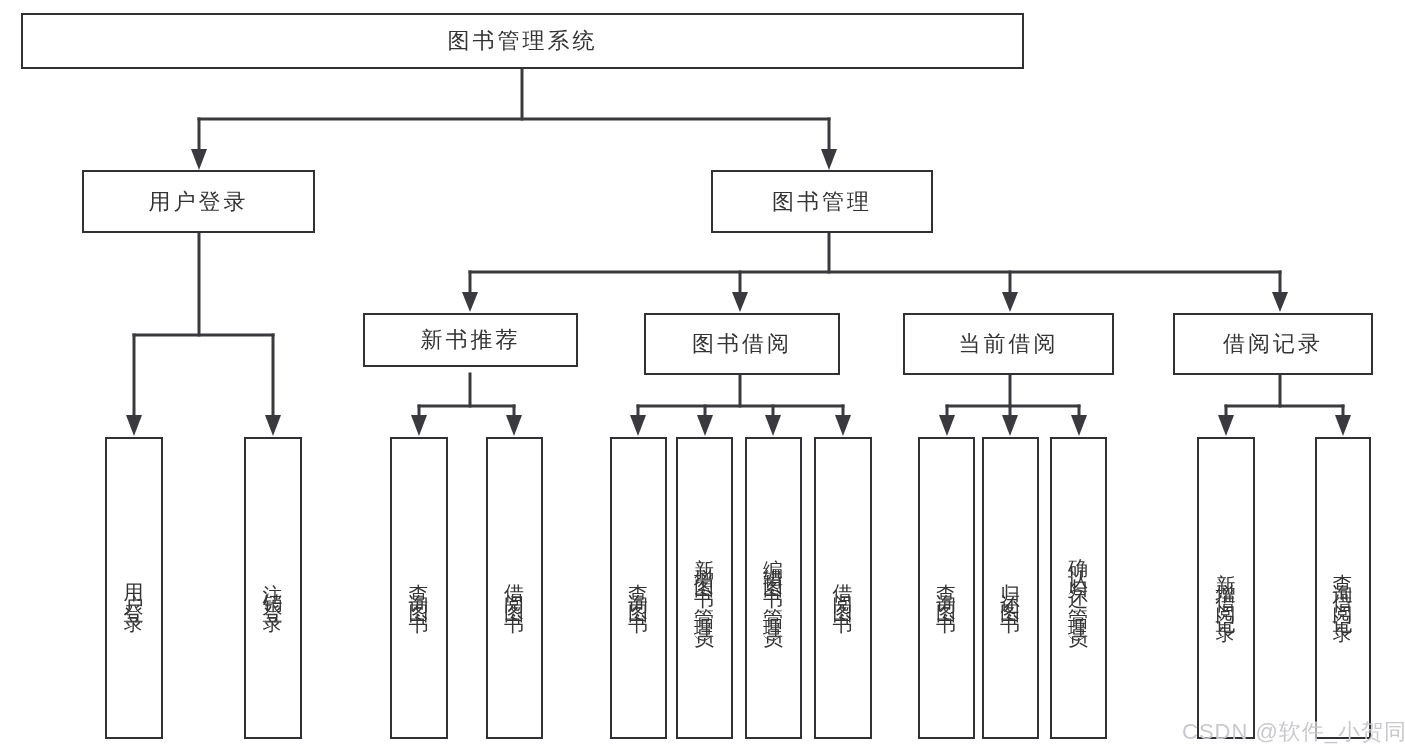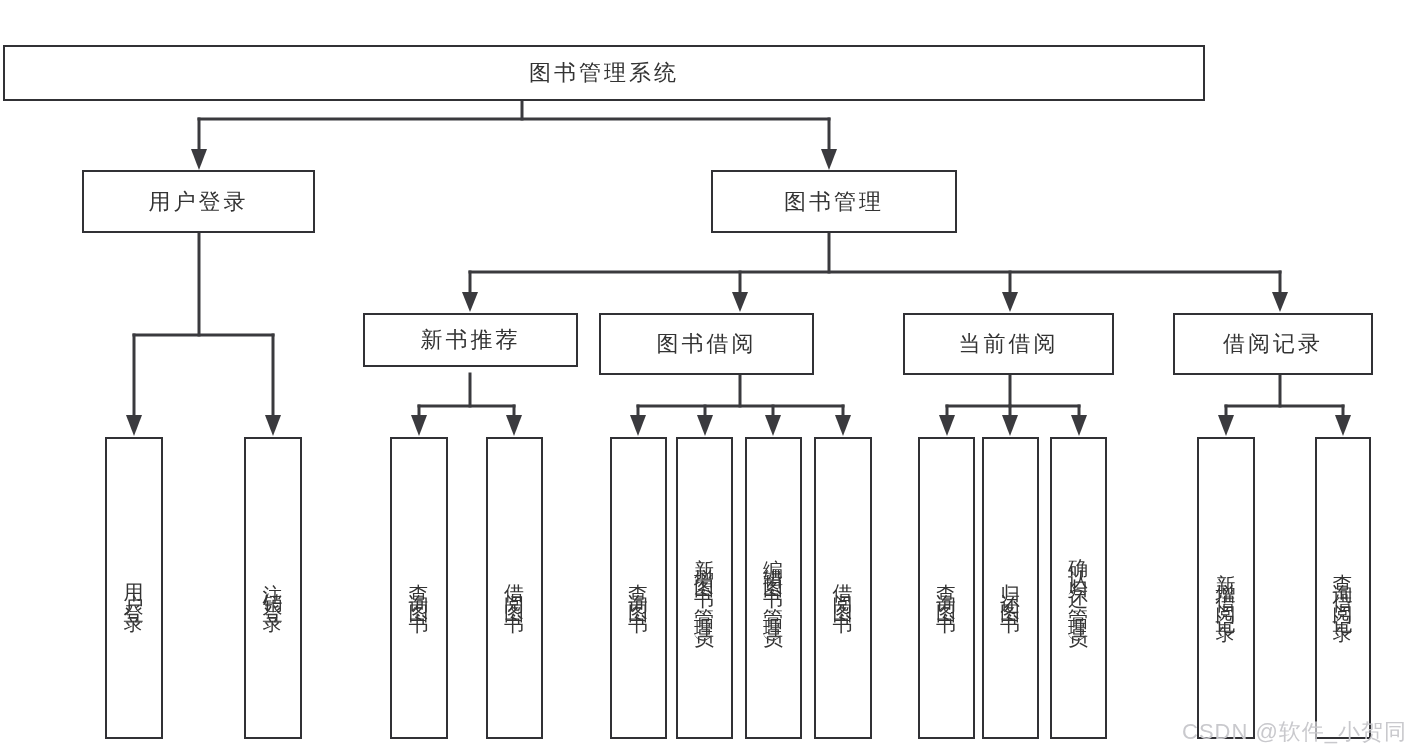--- a/index.html
+++ b/index.html
@@ -95,27 +95,27 @@
     <g>
       <path class="ln" d="M1280 374 L1280 406"></path>
       <path class="ln" d="M1226 406 L1343 406"></path>
       <path class="ln" d="M1226 406 L1226 416"></path>
       <path class="ln" d="M1343 406 L1343 416"></path>
       <path class="ah" d="M1218 415 L1234 415 L1226 436 Z"></path>
       <path class="ah" d="M1335 415 L1351 415 L1343 436 Z"></path>
     </g>
   </svg>
 
-  <div class="node h" style="left:3px;top:13px;width:1202px;height:56px;margin-top:32px;">图书管理系统</div>
+  <div class="node h" style="left:21px;top:13px;width:1003px;height:56px;">图书管理系统</div>
 
   <div class="node h" style="left:82px;top:170px;width:233px;height:63px;">用户登录</div>
-  <div class="node h" style="left:711px;top:170px;width:246px;height:63px;">图书管理</div>
+  <div class="node h" style="left:711px;top:170px;width:222px;height:63px;">图书管理</div>
 
   <div class="node h" style="left:363px;top:313px;width:215px;height:54px;">新书推荐</div>
-  <div class="node h" style="left:599px;top:313px;width:215px;height:62px;">图书借阅</div>
+  <div class="node h" style="left:644px;top:313px;width:196px;height:62px;">图书借阅</div>
   <div class="node h" style="left:903px;top:313px;width:211px;height:62px;">当前借阅</div>
   <div class="node h" style="left:1173px;top:313px;width:200px;height:62px;">借阅记录</div>
 
   <div class="node v" style="left:105px;top:437px;width:58px;height:302px;">
     <span>用户登录</span>
   </div>
   <div class="node v" style="left:244px;top:437px;width:58px;height:302px;">
     <span>注销登录</span>
   </div>
 

